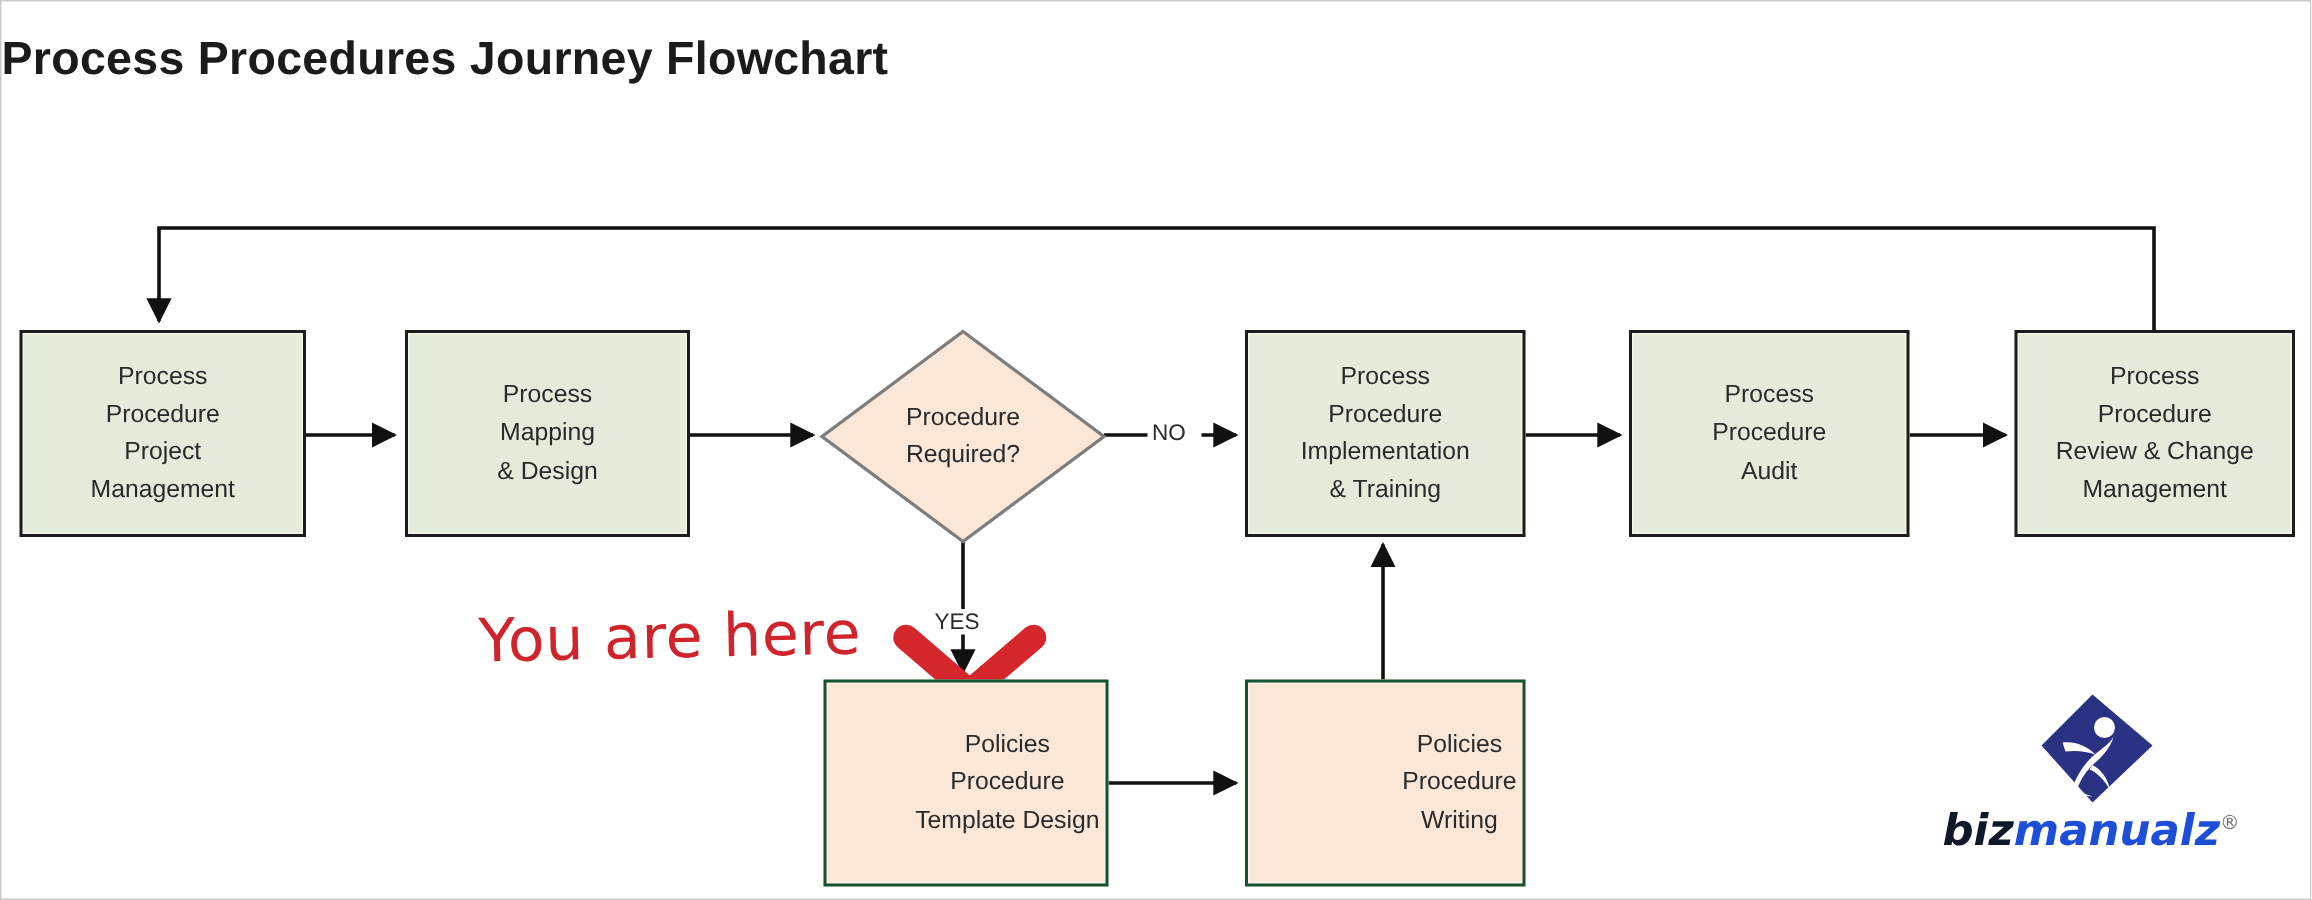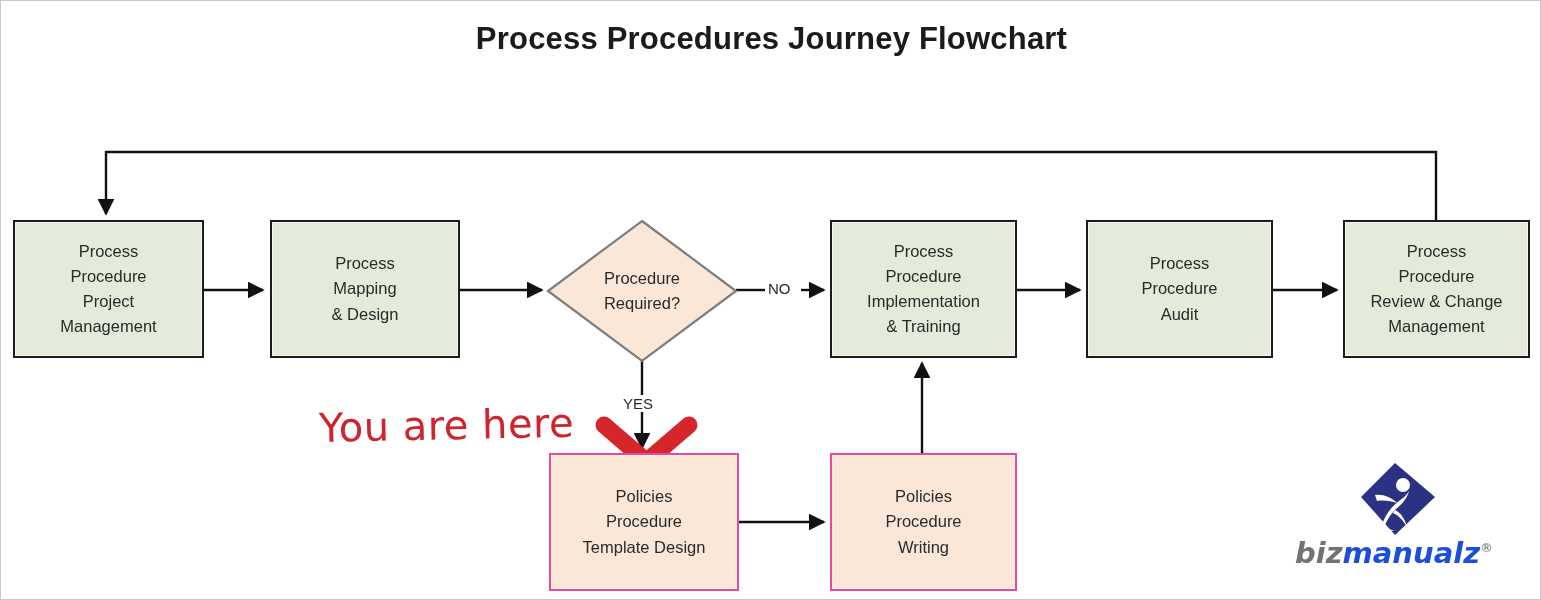--- a/index.html
+++ b/index.html
@@ -25,21 +25,21 @@
     left: 0;
     top: 0;
     width: 1541px;
     height: 600px;
   }
   .chart-title {
     position: absolute;
     left: 0;
     top: 20px;
     width: 1541px;
-    text-align: center;
+    text-align: left;
     font-size: 31px;
     font-weight: bold;
     color: #1b1b1b;
     letter-spacing: 0.2px;
     font-family: "Liberation Sans", sans-serif;
   }
   .node {
     position: absolute;
     box-sizing: border-box;
     display: flex;
@@ -51,22 +51,23 @@
     color: #2a2a2a;
     font-family: "Liberation Sans", sans-serif;
   }
   .node.process {
     background: #e5ebdb;
     border: 2px solid #1c1c1c;
     box-shadow: inset 0 0 0 1px #f2f5ec;
   }
   .node.subprocess {
     background: #fbe7d8;
-    border: 2px solid #ec4899;
+    border: 2px solid #14532d;
     box-shadow: inset 0 0 0 1px #fdf3ec;
+    justify-content: flex-end;
   }
   .node .node-label {
     display: block;
     white-space: pre-line;
     padding: 0 4px;
   }
   .decision-wrap {
     position: absolute;
   }
   .decision-wrap .dec-label {
@@ -127,21 +128,21 @@
     top: 78px;
     width: 210px;
     text-align: center;
     font-size: 29px;
     font-style: italic;
     font-weight: bold;
     font-family: "DejaVu Sans", sans-serif;
     white-space: nowrap;
     line-height: 1;
   }
-  .logo-biz { color: #737373; }
+  .logo-biz { color: #0f172a; }
   .logo-manualz { color: #1d4ed8; }
   .logo-reg {
     font-size: 13px;
     vertical-align: super;
     color: #6d6d74;
     font-style: normal;
     font-weight: normal;
   }
 </style>
 </head>
@@ -232,21 +233,21 @@
 Template Design</span>
   </div>
 
   <div class="node subprocess" style="left:829px; top:452px; width:187px; height:138px;">
     <span class="node-label">Policies
 Procedure
 Writing</span>
   </div>
 
   <div class="edge-label" style="left:765px; top:279px;">NO</div>
-  <div class="edge-label" style="left:620px; top:394px;">YES</div>
+  <div class="edge-label" style="left:620px; top:405px;">YES</div>
 
   <div class="annotation-text">You are here</div>
 
   <div class="logo-wrap">
     <svg class="logo-mark" viewBox="0 0 86 82" xmlns="http://www.w3.org/2000/svg">
       <polygon points="44,2 84,36 44,74 10,36" fill="#2b3183"></polygon>
       <path d="M 8 40 C 18 56 30 66 44 70 C 34 70 20 62 8 46 Z" fill="#ffffff"></path>
       <circle cx="52" cy="24" r="7" fill="#ffffff"></circle>
       <path d="M 30 66 C 34 54 40 46 48 40 C 52 37 56 34 58 30
                C 56 38 50 44 44 49 C 39 54 35 60 33 68 Z" fill="#ffffff"></path>

